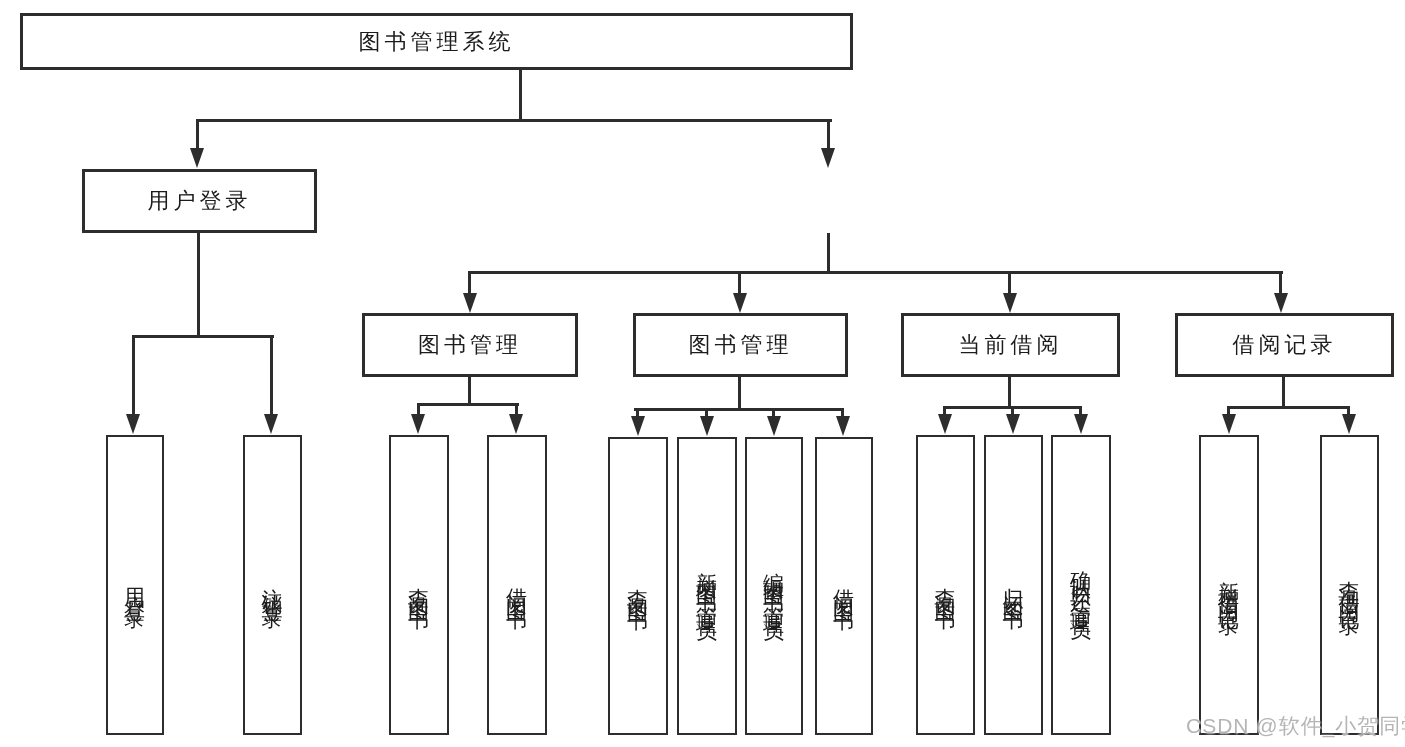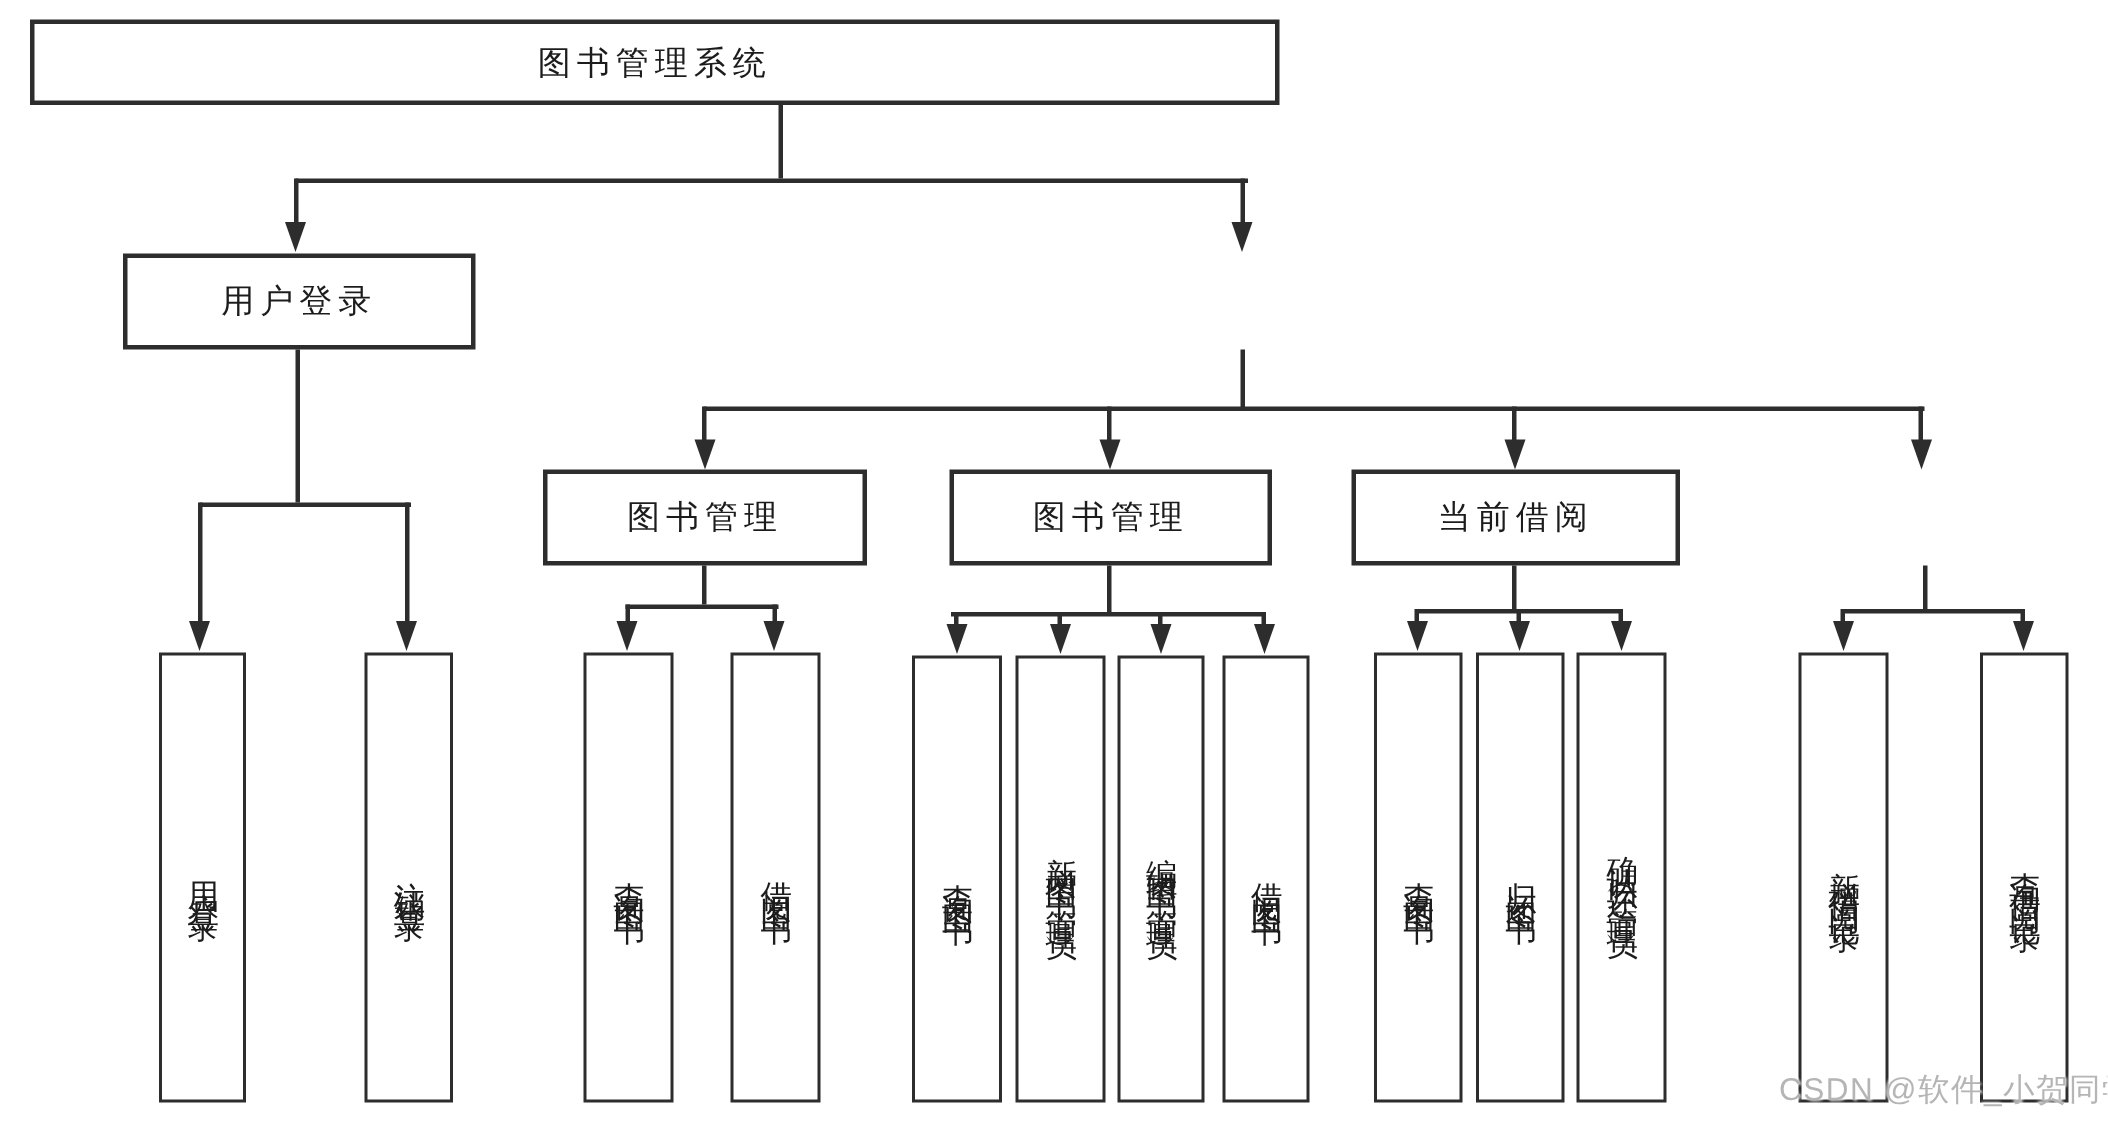--- a/index.html
+++ b/index.html
@@ -77,20 +77,21 @@
   <div class="line" style="left:738px;top:271px;width:3px;height:24px;"></div>
   <div class="arrow" style="left:733px;top:293px;"></div>
   <div class="line" style="left:1008px;top:271px;width:3px;height:24px;"></div>
   <div class="arrow" style="left:1003px;top:293px;"></div>
   <div class="line" style="left:1279px;top:271px;width:3px;height:24px;"></div>
   <div class="arrow" style="left:1274px;top:293px;"></div>
 
   <div class="node" style="left:362px;top:313px;width:216px;height:64px;">图书管理</div>
   <div class="node" style="left:633px;top:313px;width:215px;height:64px;">图书管理</div>
   <div class="node" style="left:901px;top:313px;width:219px;height:64px;text-align:right;">当前借阅</div>
+  <div class="node" style="left:1175px;top:313px;width:219px;height:64px;">借阅记录</div>
 
   <div class="line" style="left:468px;top:377px;width:3px;height:26px;"></div>
   <div class="line" style="left:417px;top:403px;width:102px;height:3px;"></div>
   <div class="line" style="left:417px;top:403px;width:3px;height:12px;"></div>
   <div class="arrow" style="left:411px;top:414px;"></div>
   <div class="line" style="left:515px;top:403px;width:3px;height:12px;"></div>
   <div class="arrow" style="left:509px;top:414px;"></div>
   <div class="vnode" style="left:389px;top:435px;width:60px;height:300px;">
     <span class="vtext">查询图书</span>
   </div>

